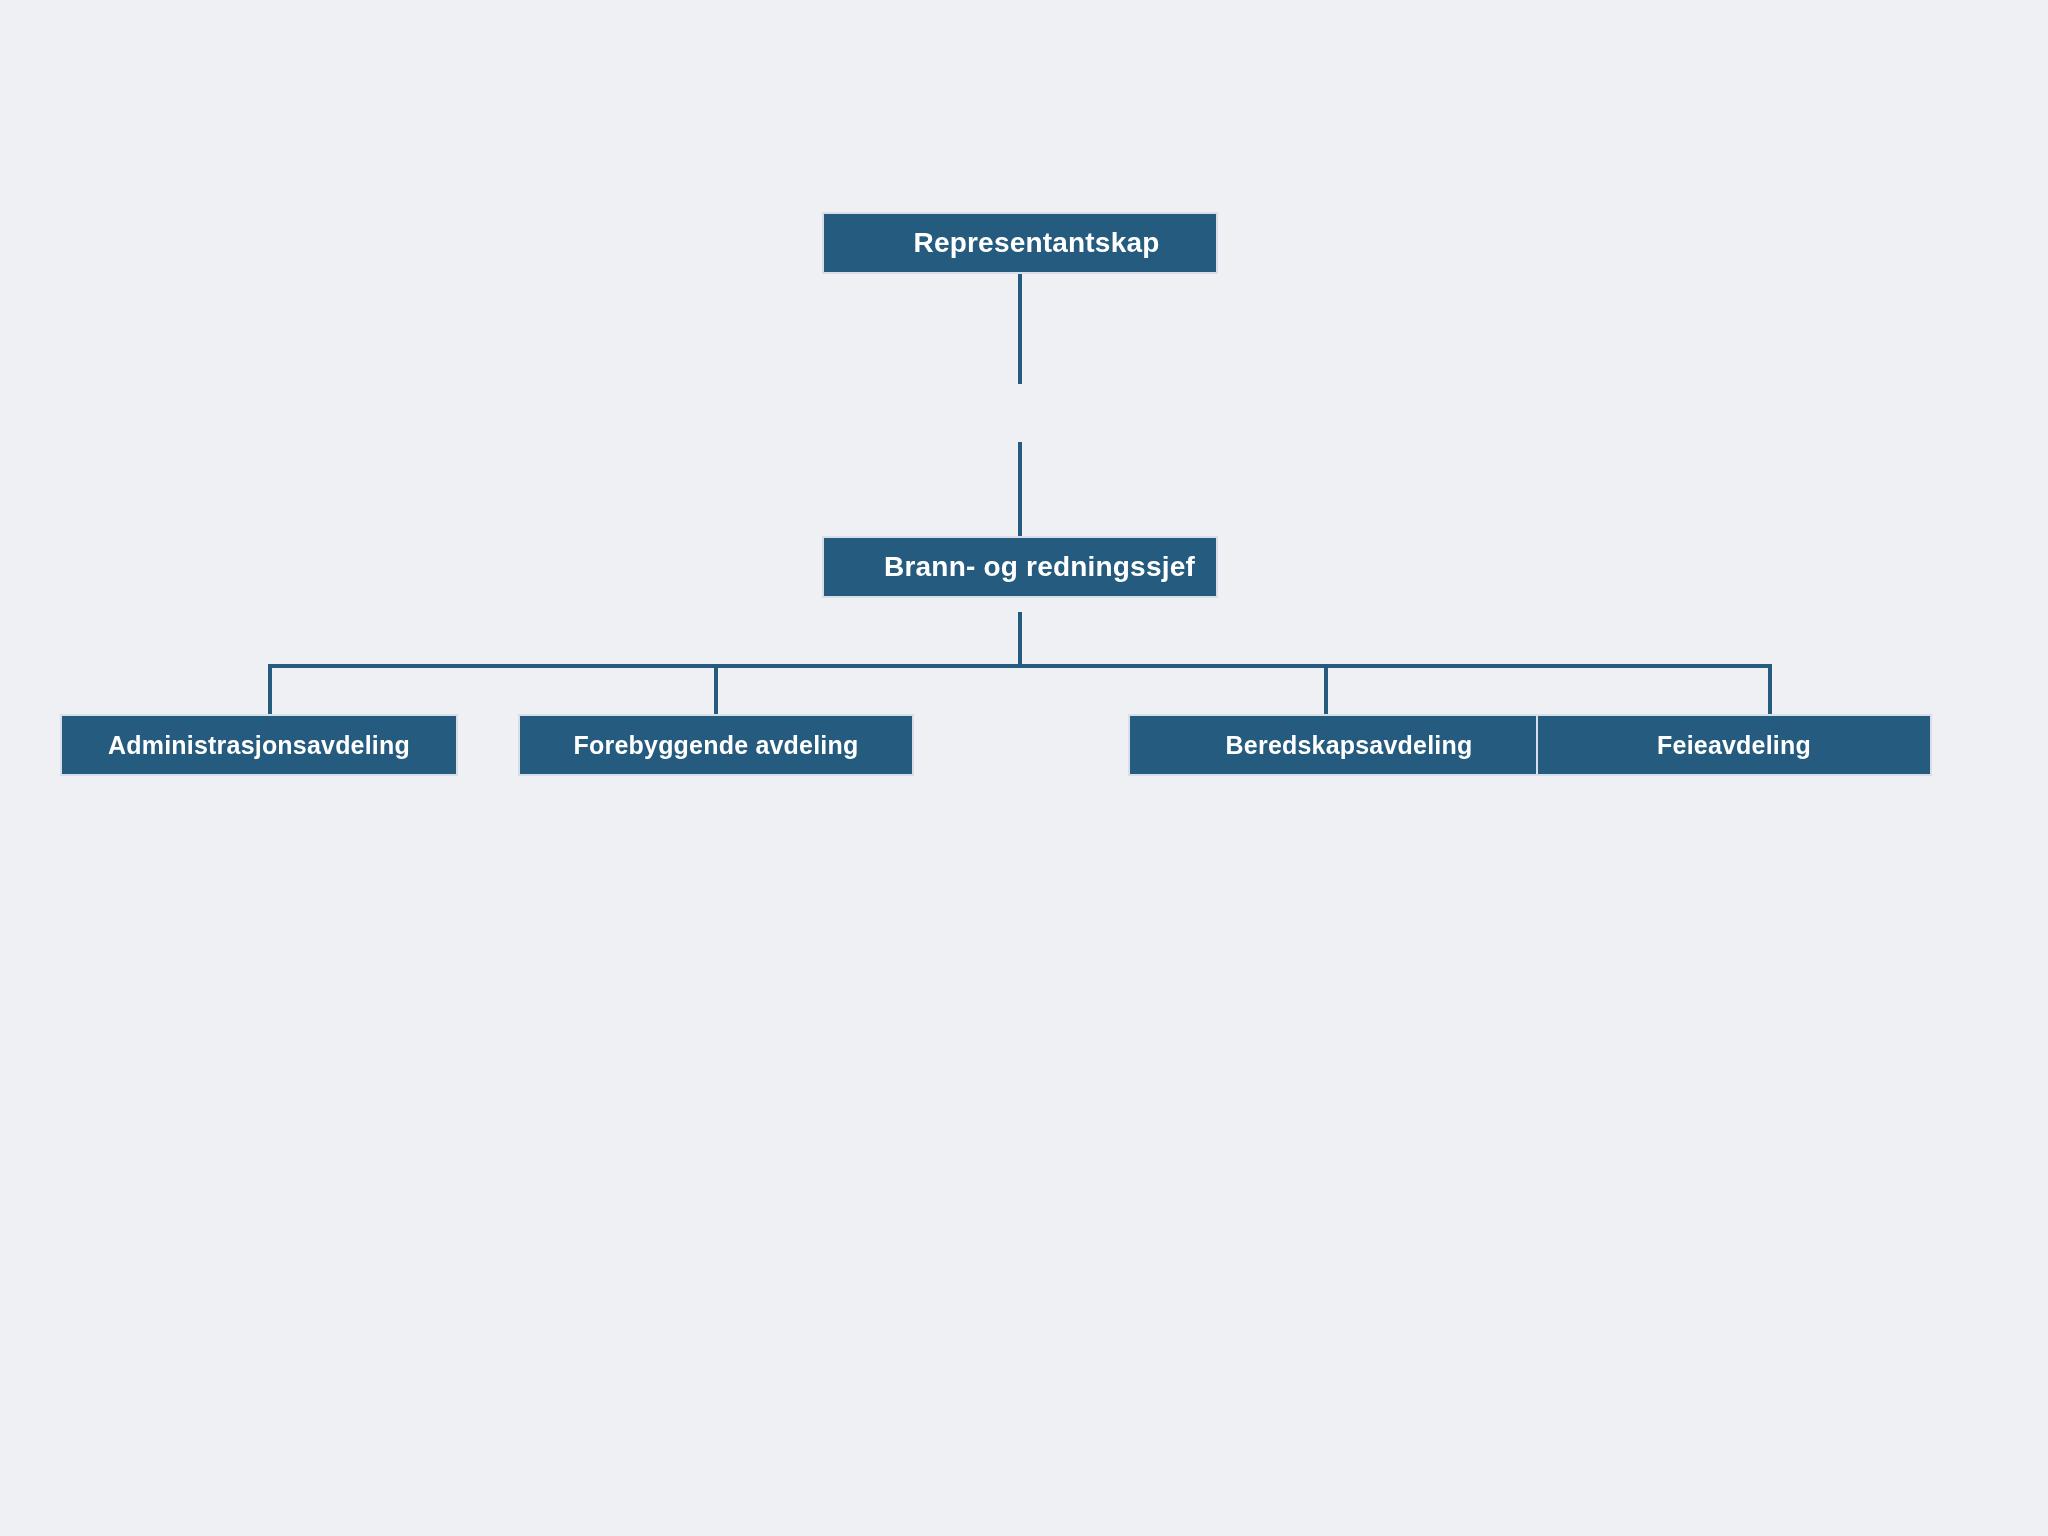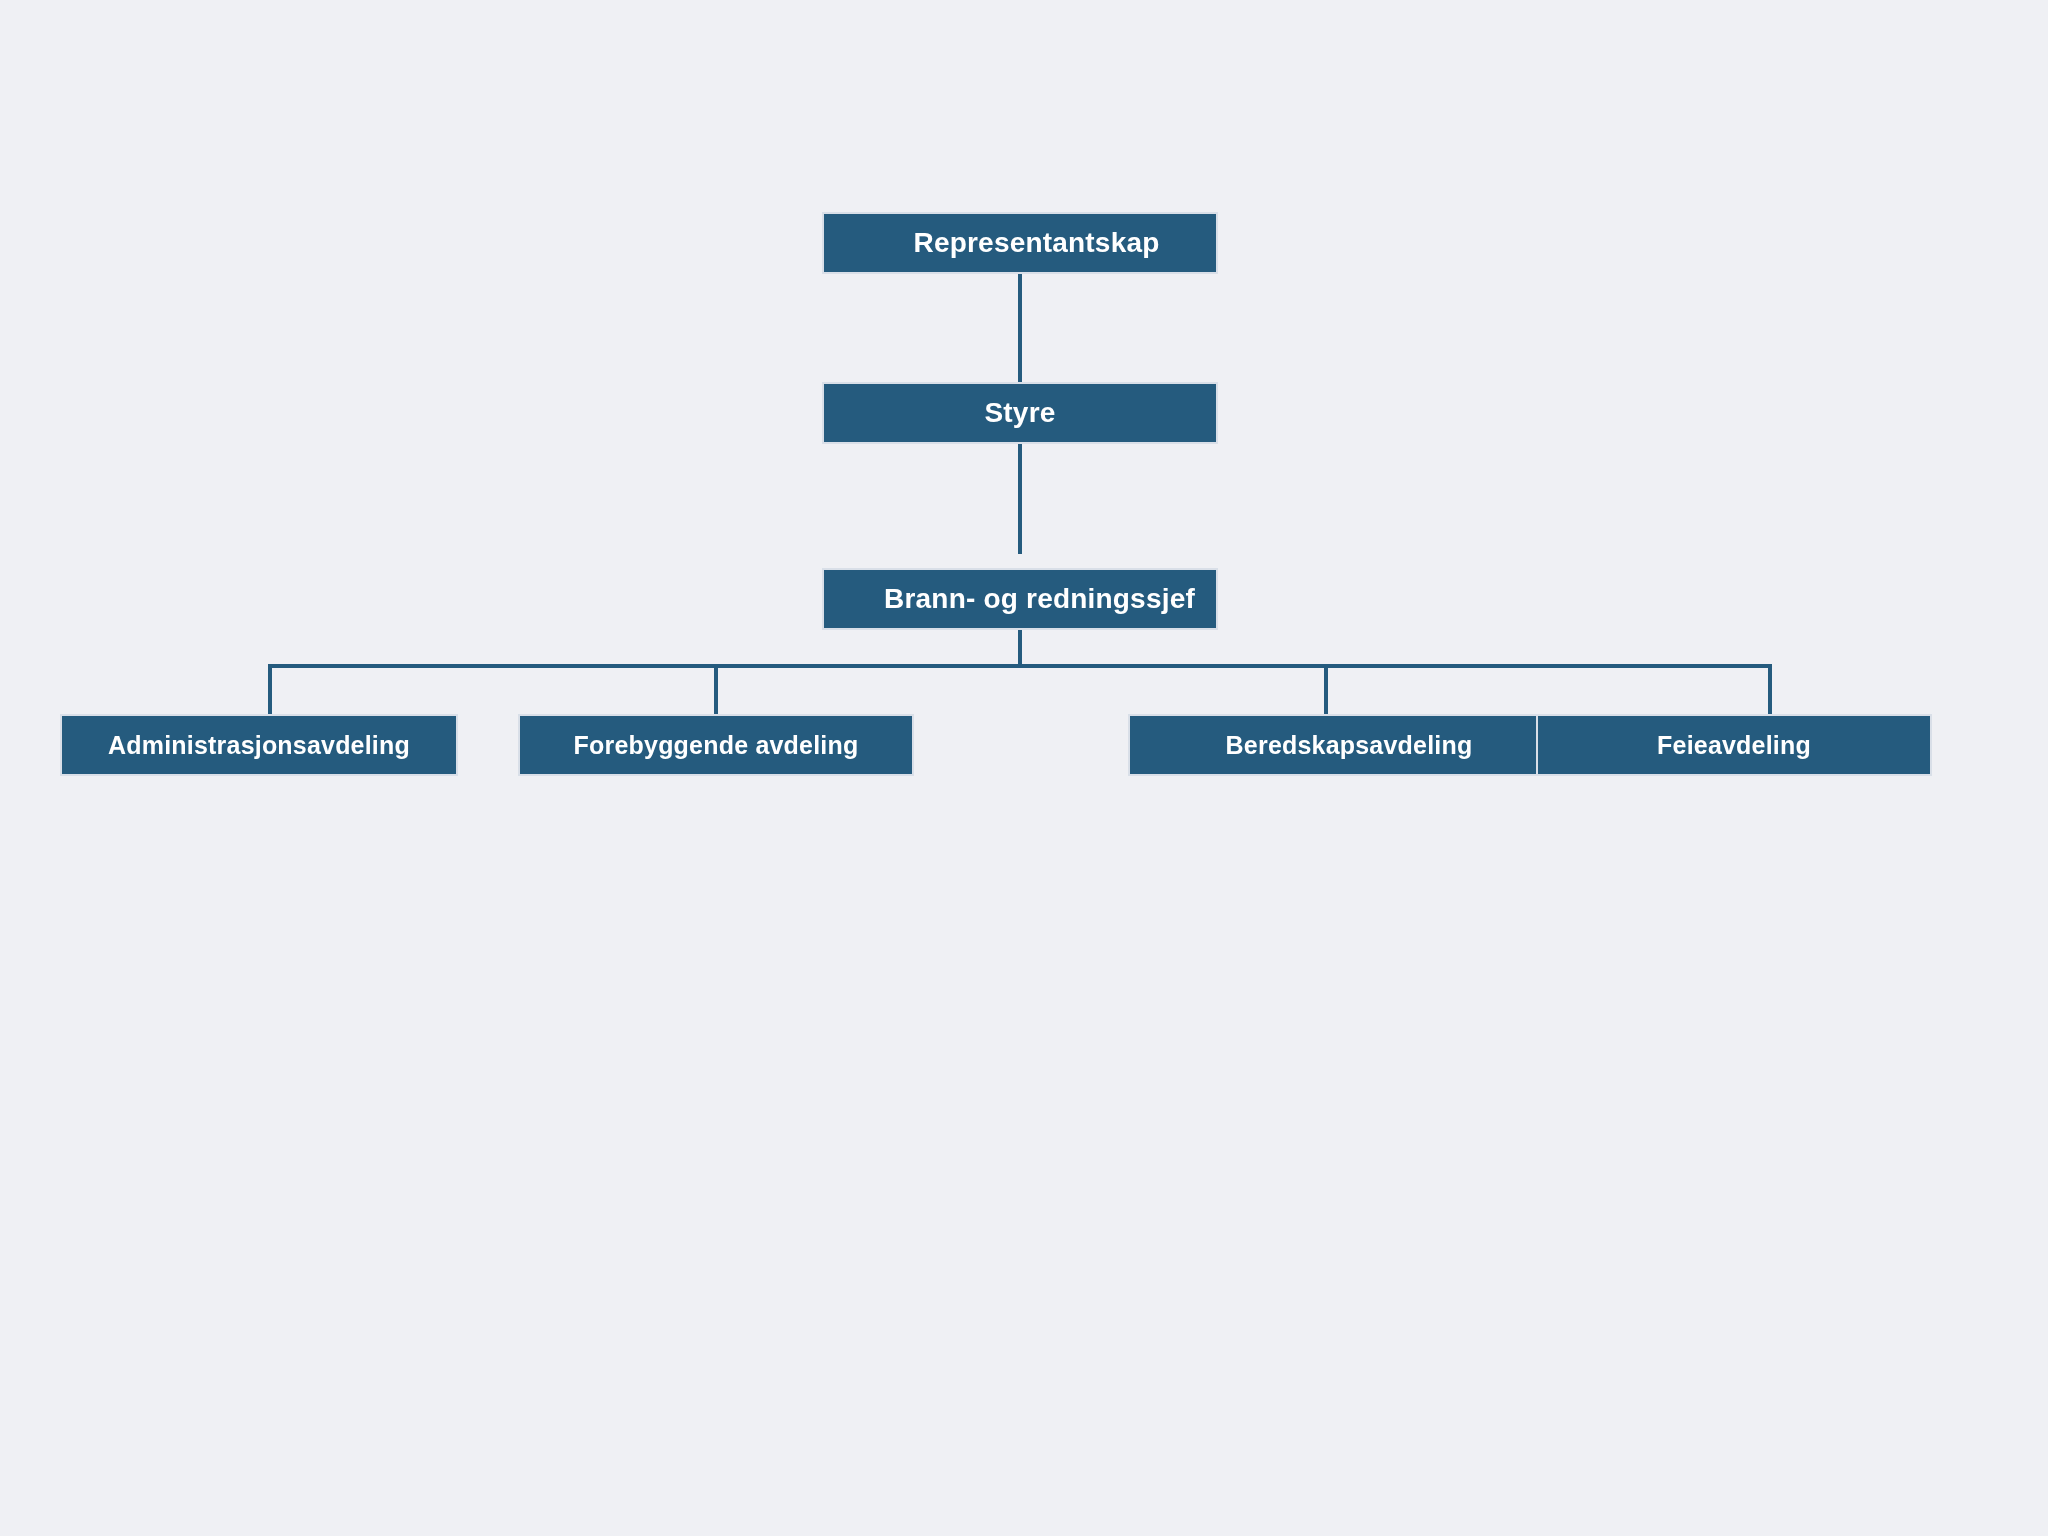--- a/index.html
+++ b/index.html
@@ -47,21 +47,21 @@
   .node-representantskap,
   .node-styre,
   .node-sjef {
     left: 822px;
     width: 396px;
     height: 62px;
     font-size: 28px;
   }
   .node-representantskap { top: 212px; padding-left: 33px; }
   .node-styre            { top: 382px; }
-  .node-sjef             { top: 568px; padding-left: 39px; }
+  .node-sjef             { top: 536px; padding-left: 39px; }
 
   
   .node-dept {
     top: 714px;
     height: 62px;
     font-size: 25px;
   }
   .node-administrasjon { left: 60px;   width: 398px; }
   .node-forebyggende   { left: 518px;  width: 396px; justify-content: center; }
   .node-beredskap      { left: 1128px; width: 442px; }
@@ -104,23 +104,20 @@
   <div class="conn conn-h bus"></div>
   <div class="conn conn-v drop drop-administrasjon"></div>
   <div class="conn conn-v drop drop-forebyggende"></div>
   <div class="conn conn-v drop drop-beredskap"></div>
   <div class="conn conn-v drop drop-feie"></div>
 
   <div class="node node-representantskap">
     <span class="node-label">Representantskap</span>
   </div>
 
-  <div class="node node-styre">
-    <span class="node-label">Styre</span>
-  </div>
 
   <div class="node node-sjef">
     <span class="node-label">Brann- og redningssjef</span>
   </div>
 
   <div class="node node-dept node-administrasjon">
     <span class="node-label">Administrasjonsavdeling</span>
   </div>
 
   <div class="node node-dept node-forebyggende">

